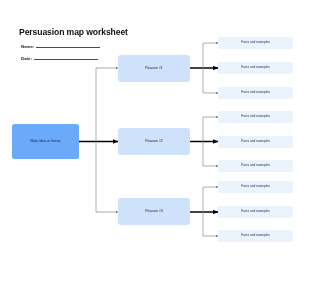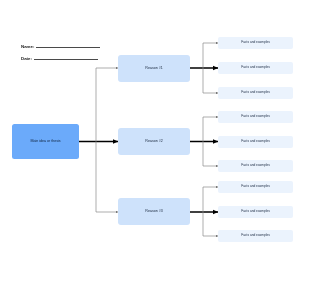--- a/index.html
+++ b/index.html
@@ -55,20 +55,21 @@
   }
 
   
   .lines{position:absolute;left:0;top:0;width:300px;height:300px;pointer-events:none;}
 </style>
 </head>
 <body>
 
 <div id="root">
 
+  <div class="title">Persuasion map worksheet</div>
 
   <div class="field" id="f-name">
     <span class="lbl">Name:</span><span class="rule"></span>
   </div>
 
   <div class="field" id="f-date">
     <span class="lbl">Date:</span><span class="rule"></span>
   </div>
 
   <svg class="lines" viewBox="0 0 300 300">

